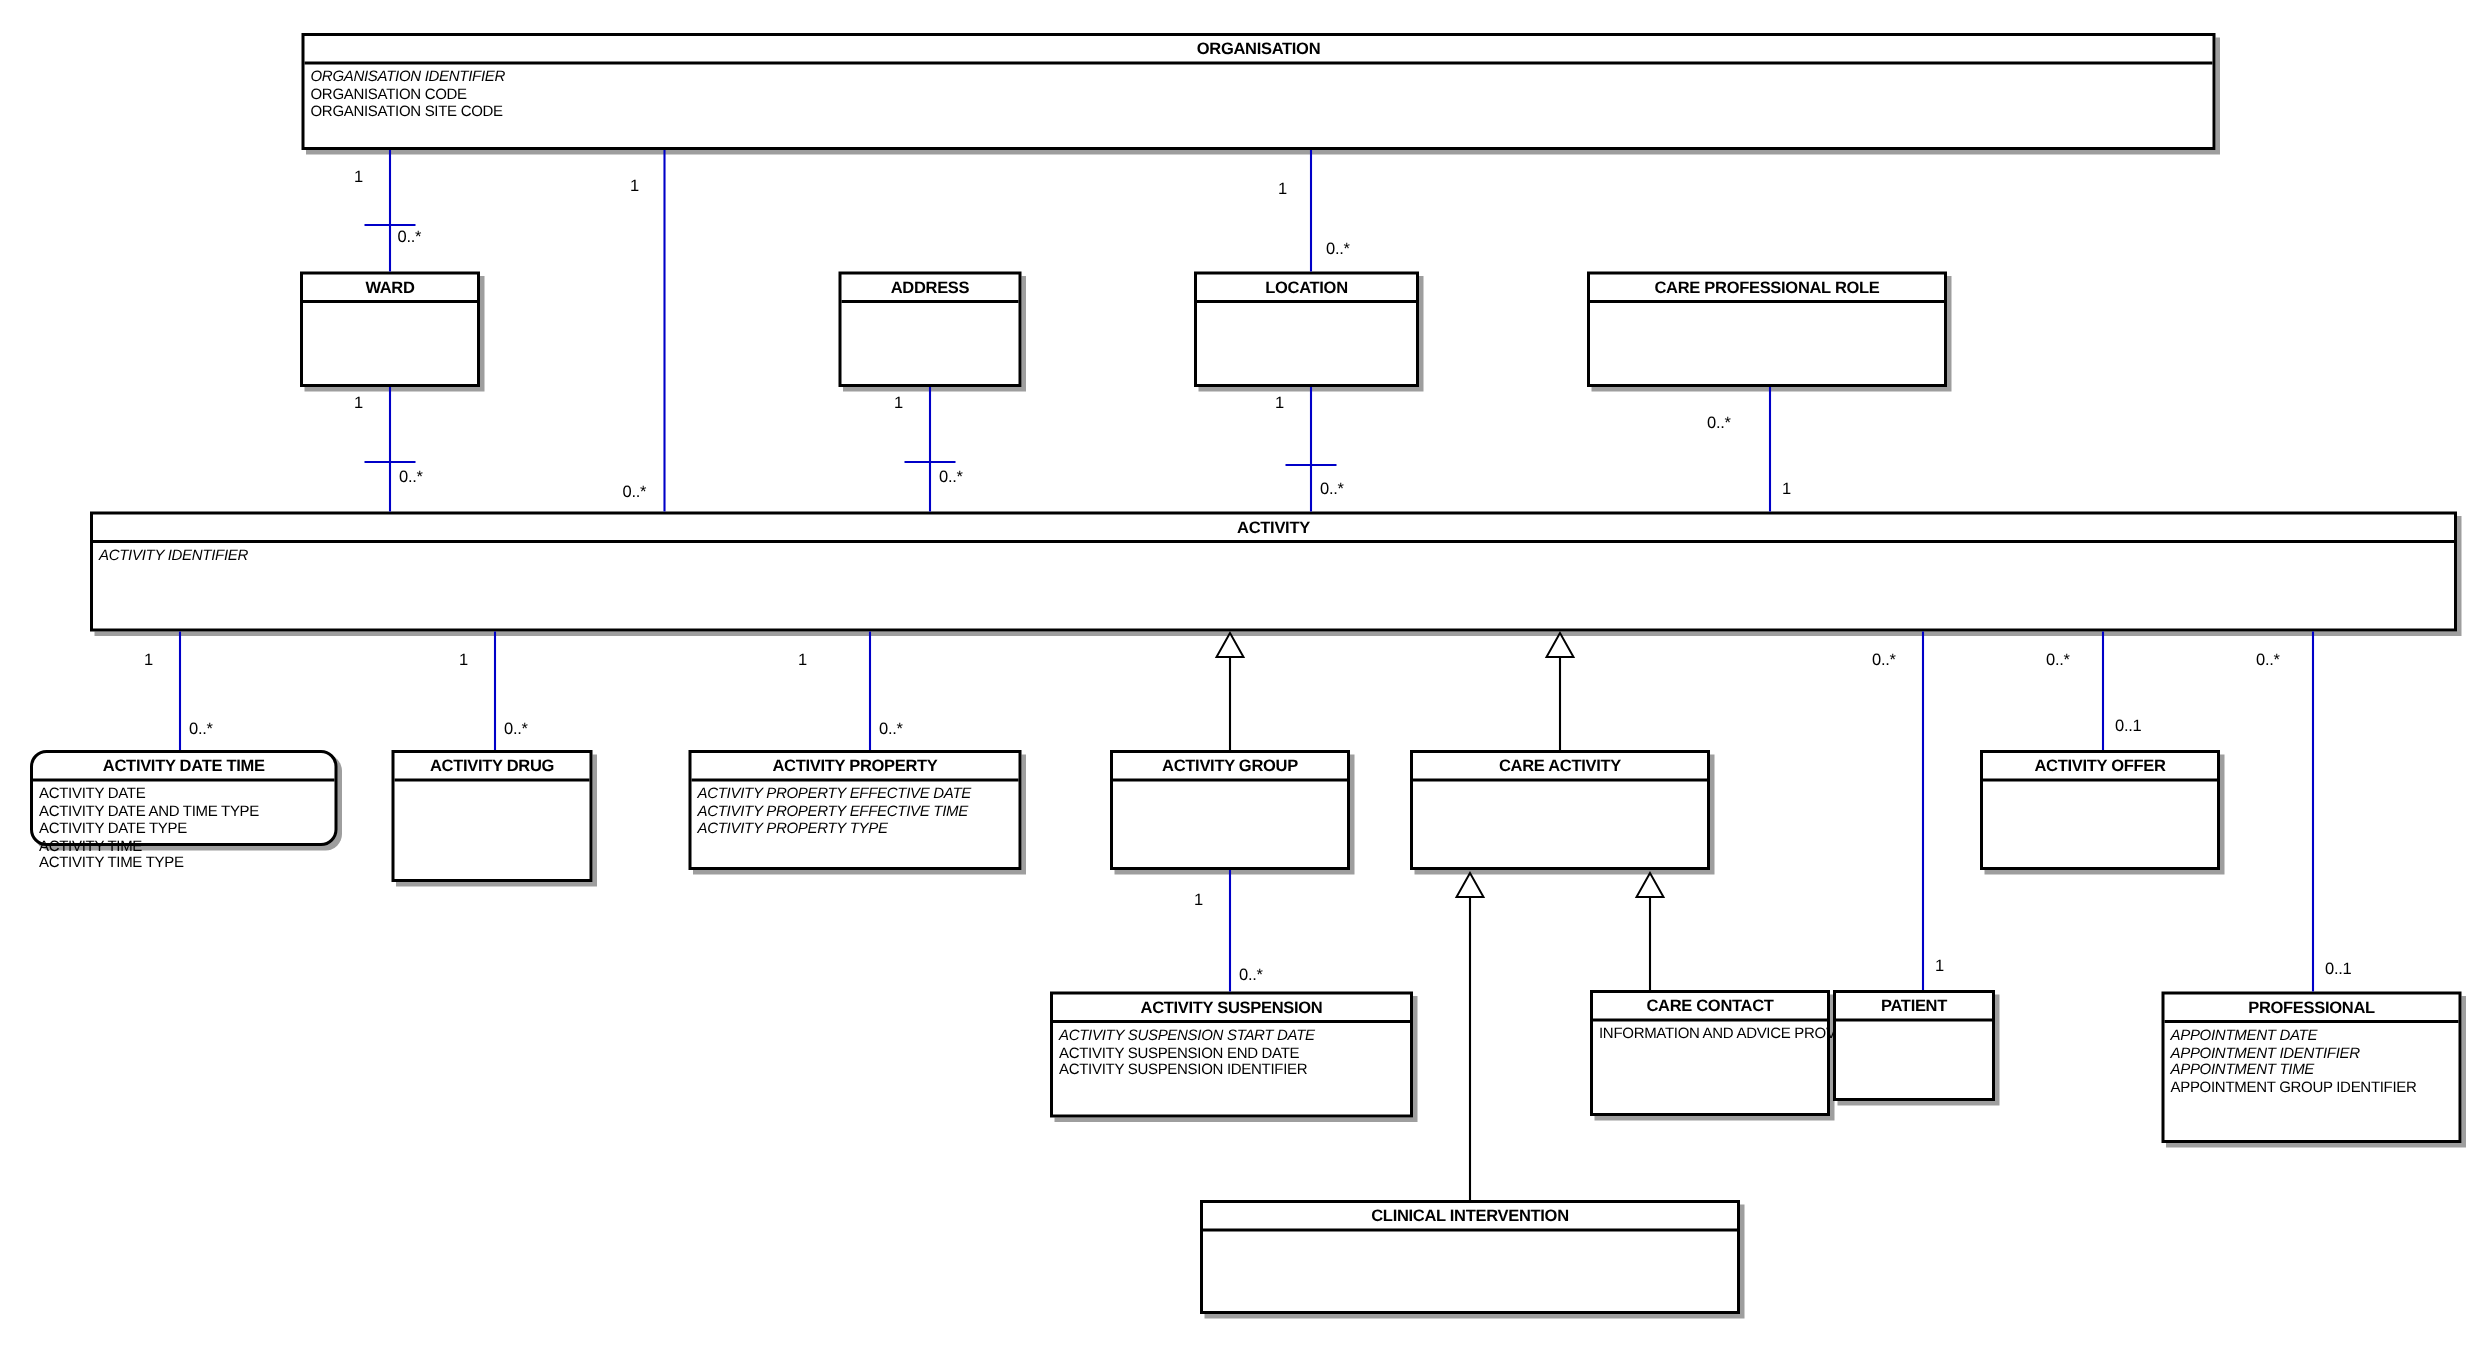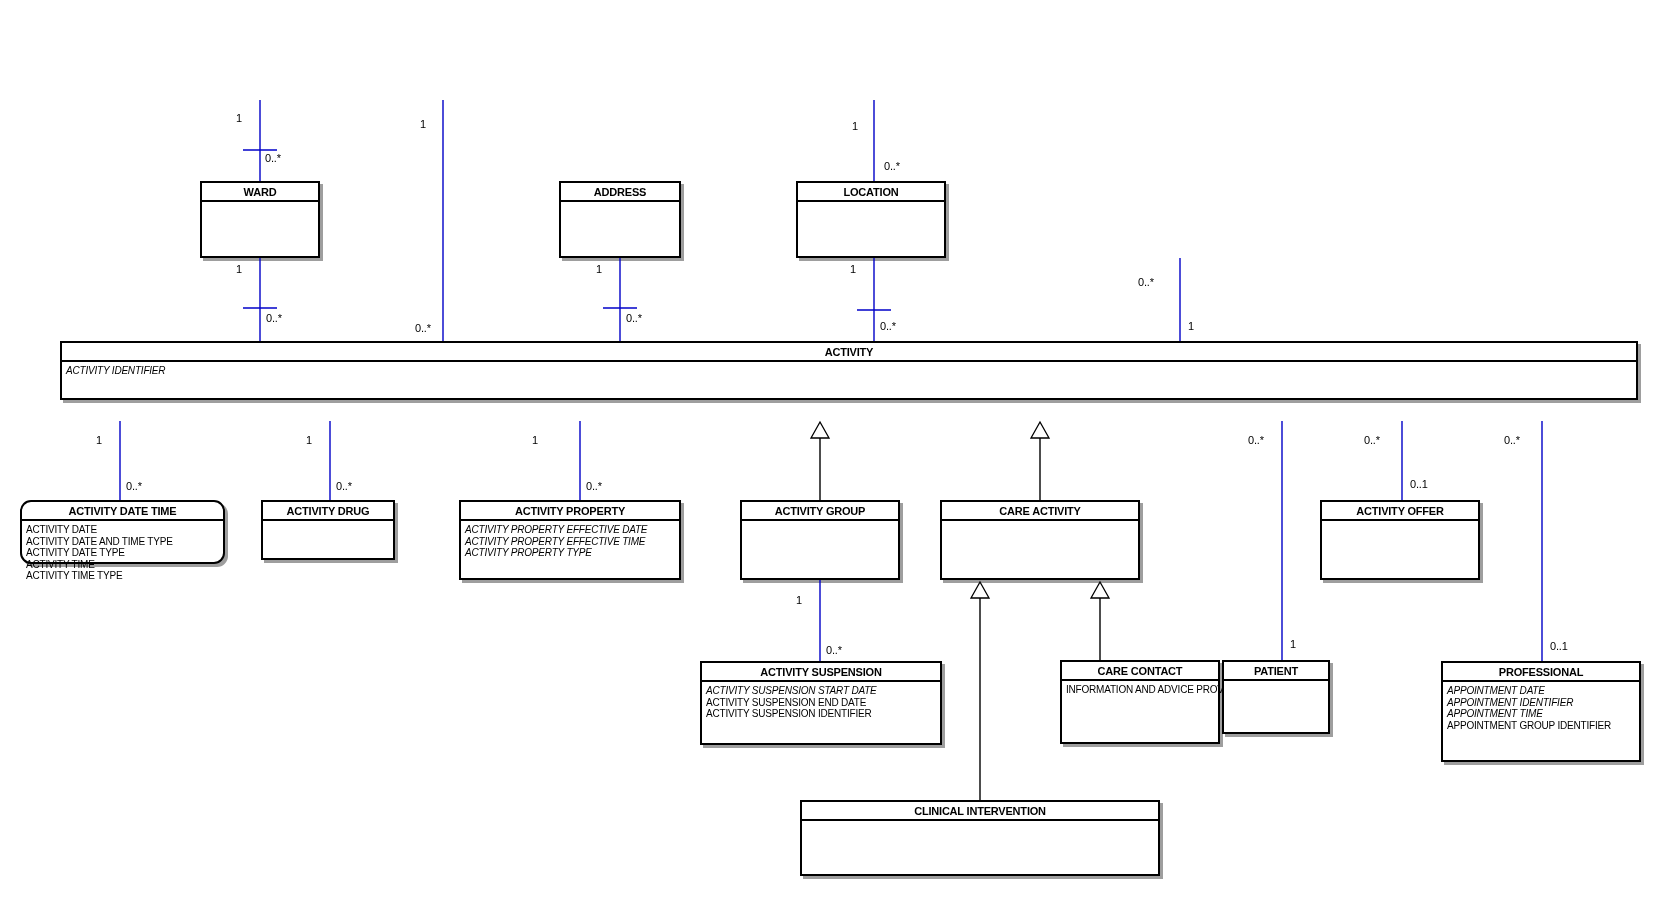--- a/index.html
+++ b/index.html
@@ -43,49 +43,61 @@
     color:#000;
     white-space:nowrap;
     letter-spacing:-0.2px;
   }
 </style>
 </head>
 <body>
 
 <div id="canvas" style="width: 1660px; height: 900px;">
 
+<div class="entity" style="left: 201px; top: 22px; width: 1276px; height: 78px;">
+      <div class="entity-title">ORGANISATION</div>
+      <div class="entity-attrs">
+        <div class="attr italic">ORGANISATION IDENTIFIER</div>
+        <div class="attr">ORGANISATION CODE</div>
+        <div class="attr">ORGANISATION SITE CODE</div>
+      </div>
+    </div>
     <div class="entity" style="left: 200px; top: 181px; width: 120px; height: 77px;">
       <div class="entity-title">WARD</div>
       <div class="entity-attrs"></div>
     </div>
     <div class="entity" style="left: 559px; top: 181px; width: 122px; height: 77px;">
       <div class="entity-title">ADDRESS</div>
       <div class="entity-attrs"></div>
     </div>
     <div class="entity" style="left: 796px; top: 181px; width: 150px; height: 77px;">
       <div class="entity-title">LOCATION</div>
       <div class="entity-attrs"></div>
     </div>
-    <div class="entity" style="left: 60px; top: 341px; width: 1578px; height: 59px;">
+    <div class="entity" style="left: 1058px; top: 181px; width: 240px; height: 77px;">
+      <div class="entity-title">CARE PROFESSIONAL ROLE</div>
+      <div class="entity-attrs"></div>
+    </div>
+    <div class="entity" style="left: 60px; top: 341px; width: 1578px; height: 80px;">
       <div class="entity-title">ACTIVITY</div>
       <div class="entity-attrs">
         <div class="attr italic">ACTIVITY IDENTIFIER</div>
       </div>
     </div>
     <div class="entity" style="left: 20px; top: 500px; width: 205px; height: 64px; border-radius: 11px;">
       <div class="entity-title">ACTIVITY DATE TIME</div>
       <div class="entity-attrs">
         <div class="attr">ACTIVITY DATE</div>
         <div class="attr">ACTIVITY DATE AND TIME TYPE</div>
         <div class="attr">ACTIVITY DATE TYPE</div>
         <div class="attr">ACTIVITY TIME</div>
         <div class="attr">ACTIVITY TIME TYPE</div>
       </div>
     </div>
-    <div class="entity" style="left: 261px; top: 500px; width: 134px; height: 60px;">
+    <div class="entity" style="left: 261px; top: 500px; width: 134px; height: 88px;">
       <div class="entity-title">ACTIVITY DRUG</div>
       <div class="entity-attrs"></div>
     </div>
     <div class="entity" style="left: 459px; top: 500px; width: 222px; height: 80px;">
       <div class="entity-title">ACTIVITY PROPERTY</div>
       <div class="entity-attrs">
         <div class="attr italic">ACTIVITY PROPERTY EFFECTIVE DATE</div>
         <div class="attr italic">ACTIVITY PROPERTY EFFECTIVE TIME</div>
         <div class="attr italic">ACTIVITY PROPERTY TYPE</div>
       </div>

